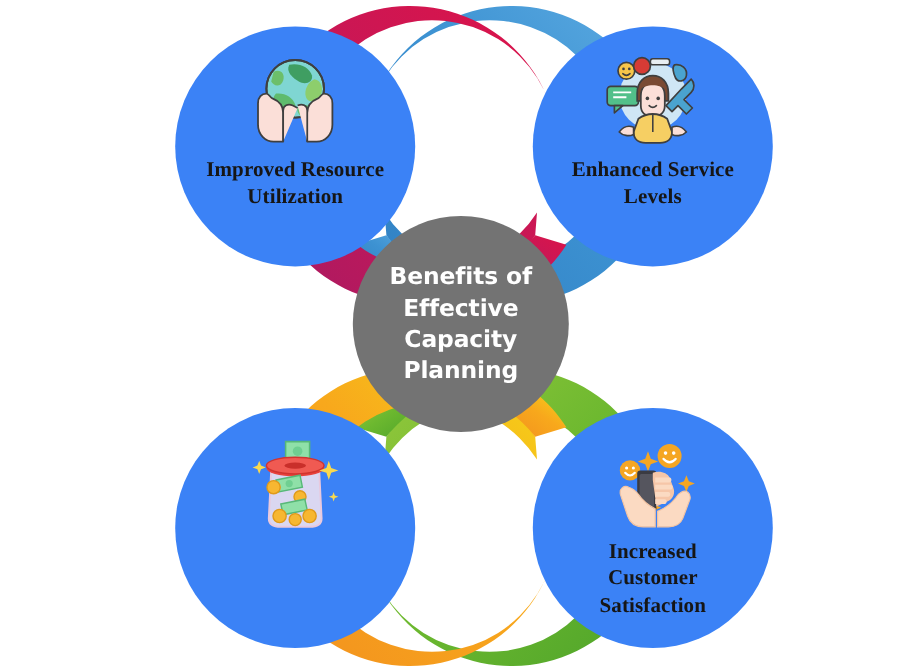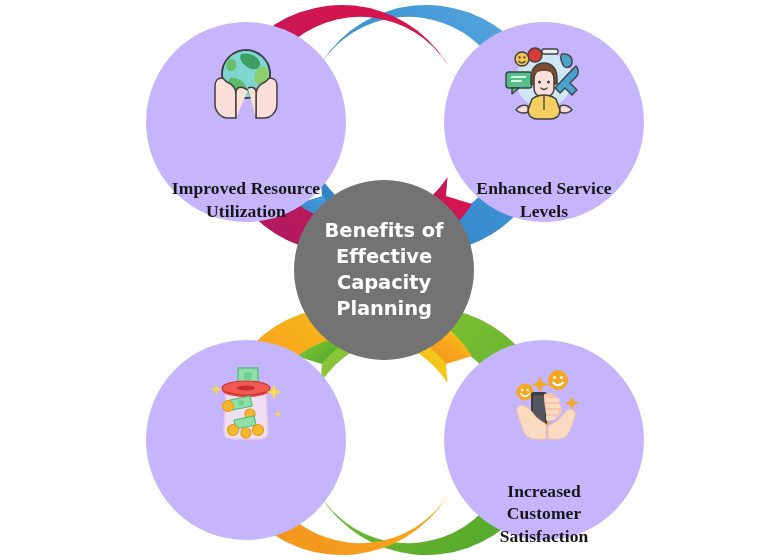--- a/index.html
+++ b/index.html
@@ -23,32 +23,32 @@
     top: 0;
     width: 768px;
     height: 560px;
   }
   
   .node {
     position: absolute;
     width: 200px;
     height: 200px;
     border-radius: 50%;
-    background: #c4b5fd;
+    background: #3b82f6;
     display: flex;
     flex-direction: column;
     align-items: center;
-    justify-content: space-between;
+    justify-content: flex-start;
     box-sizing: border-box;
     padding-top: 22px;
   }
   .node-tl { left: 146px; top: 22px; }
   .node-tr { left: 444px; top: 22px; }
   .node-bl { left: 146px; top: 340px; }
-  .node-br { left: 444px; top: 340px; gap: 32px; }
+  .node-br { left: 444px; top: 340px; }
 
   .node-icon {
     width: 92px;
     height: 80px;
     display: block;
     flex: 0 0 auto;
   }
   .node-label {
     margin-top: 6px;
     text-align: center;

